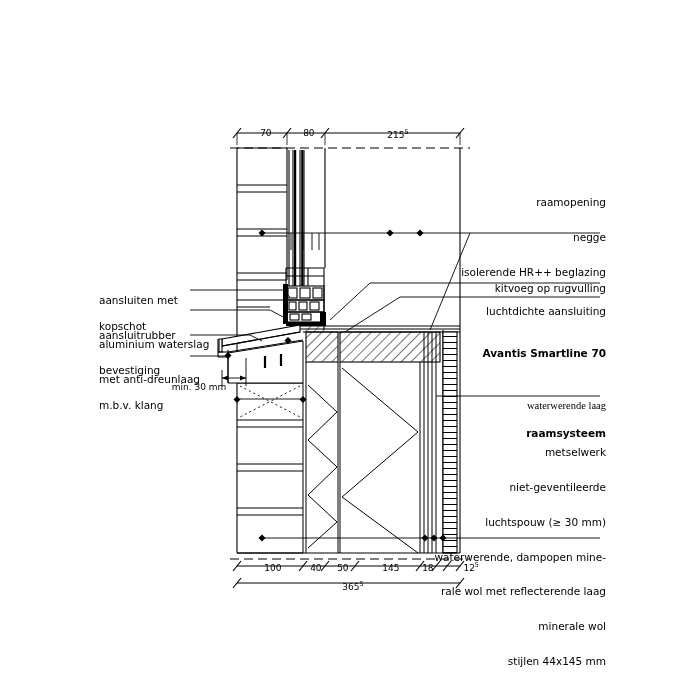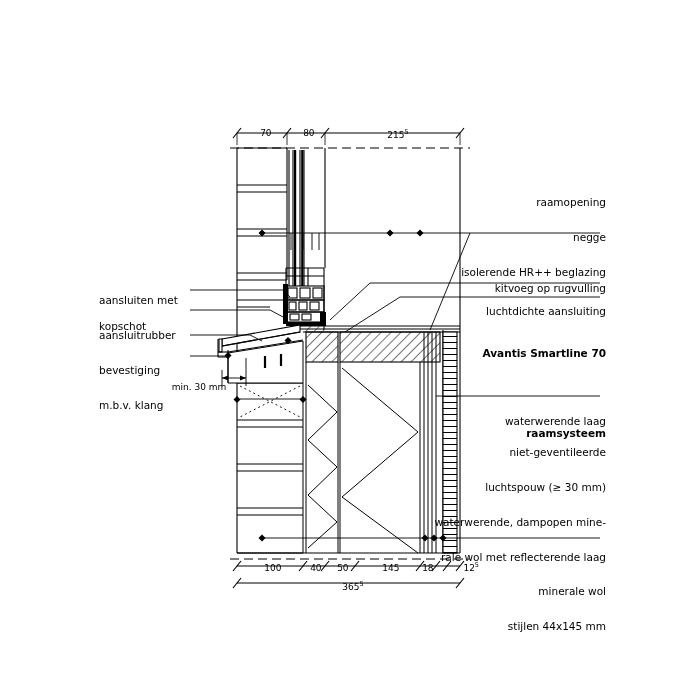--- a/index.html
+++ b/index.html
@@ -346,45 +346,50 @@
   <span>min. 30 mm</span>
 </div>
 
 <div class="lbl l" style="left:99px;top:272px;width:120px;">
   <div>aansluiten met</div>
   <div>aansluitrubber</div>
 </div>
 <div class="lbl l" style="left:99px;top:298px;width:120px;">
   <div>kopschot</div>
 </div>
+<div class="lbl l" style="left:99px;top:316px;width:130px;">
+  <div>aluminium waterslag</div>
+  <div>met anti-dreunlaag</div>
+</div>
 <div class="lbl l" style="left:99px;top:342px;width:120px;">
   <div>bevestiging</div>
   <div>m.b.v. klang</div>
 </div>
 
 <div class="lbl r" style="left:420px;top:174px;width:186px;">
   <div>raamopening</div>
   <div>negge</div>
   <div>isolerende HR++ beglazing</div>
   <div class="bold">Avantis Smartline 70</div>
   <div class="bold">raamsysteem</div>
 </div>
 
 <div class="lbl r" style="left:420px;top:271px;width:186px;">
   <span>kitvoeg op rugvulling</span>
 </div>
 <div class="lbl r" style="left:420px;top:285px;width:186px;margin-top:9px;">
   <span>luchtdichte aansluiting</span>
 </div>
 
-<div class="lbl r" style="left:420px;top:404px;width:186px;">
+<div class="lbl r" style="left:420px;top:388px;width:186px;font-family:Liberation Serif, serif;">
   <span>waterwerende laag</span>
 </div>
 
 <div class="lbl r" style="left:410px;top:424px;width:196px;">
+  <div>metselwerk</div>
   <div>niet-geventileerde</div>
   <div>luchtspouw (≥ 30 mm)</div>
   <div>waterwerende, dampopen mine-</div>
   <div>rale wol met reflecterende laag</div>
   <div>minerale wol</div>
   <div>stijlen 44x145 mm</div>
   
   
   
   

